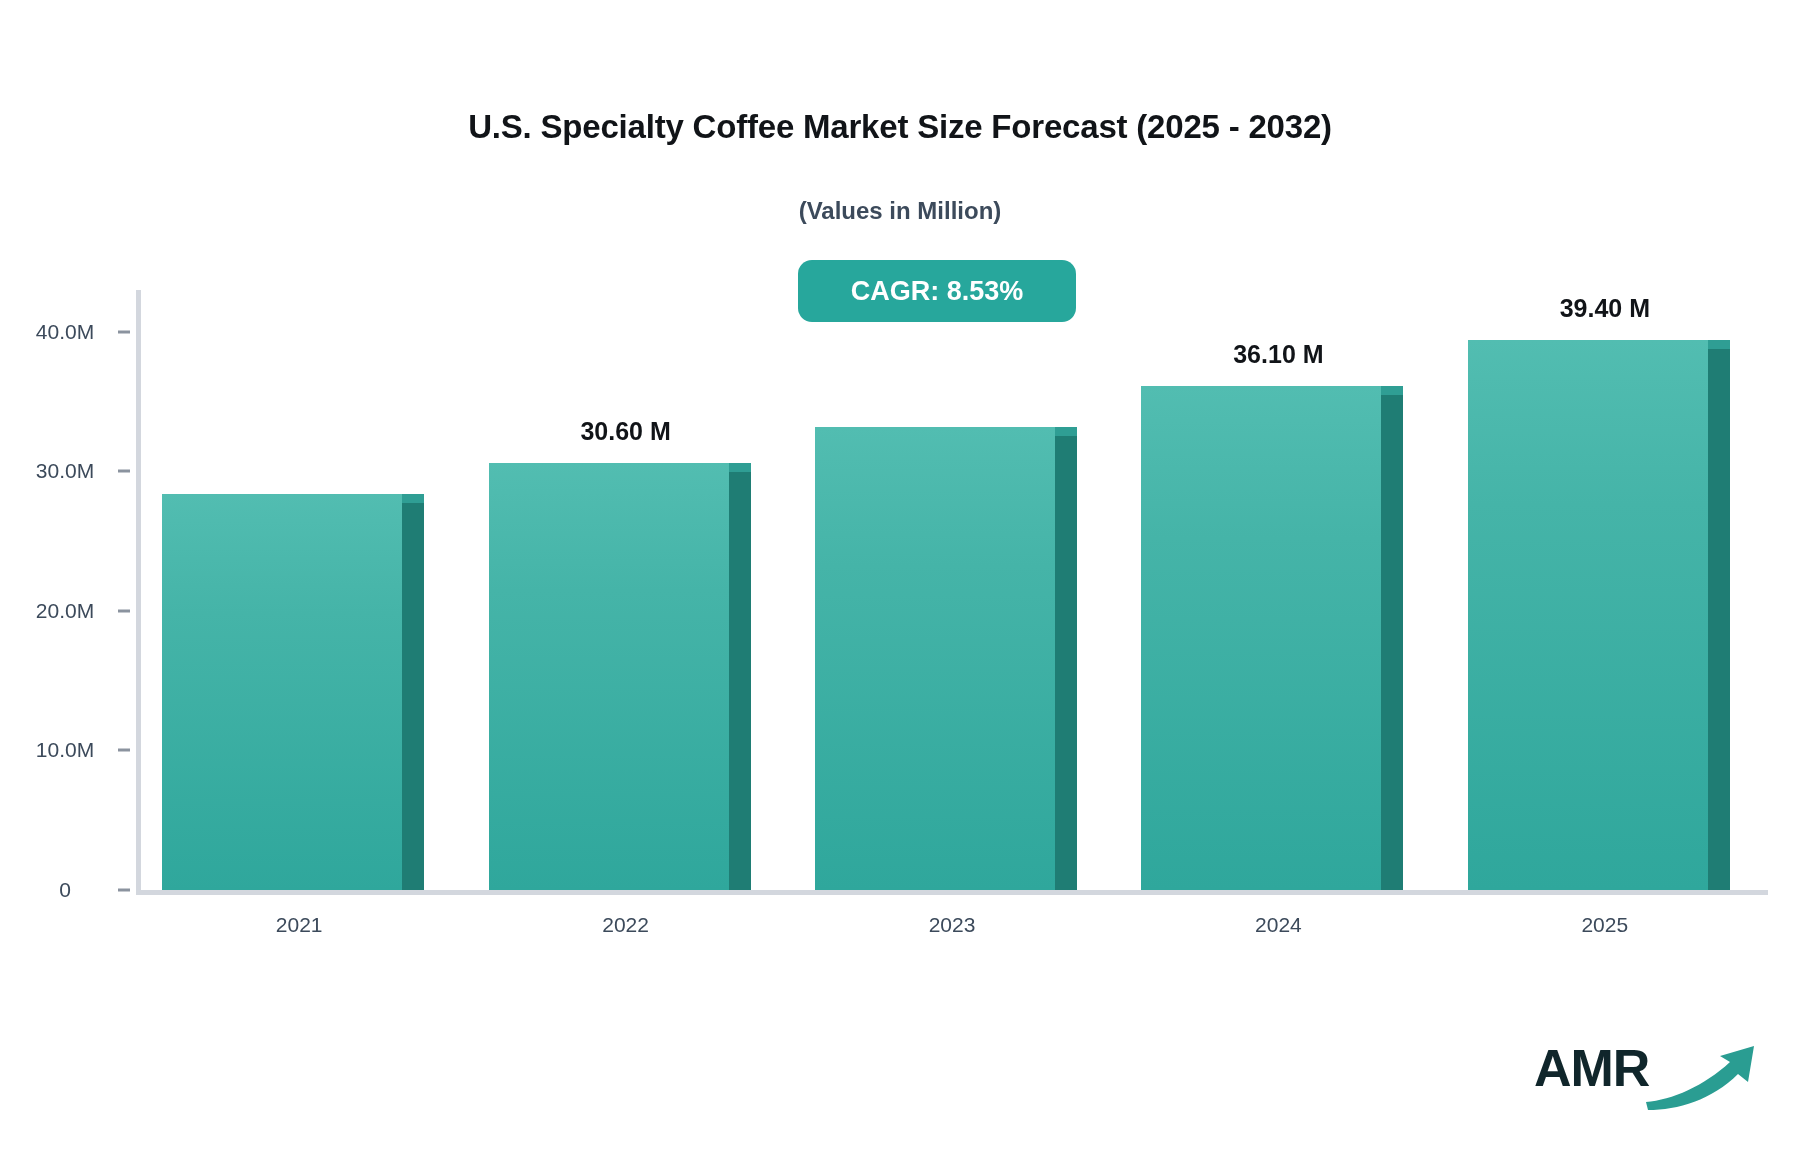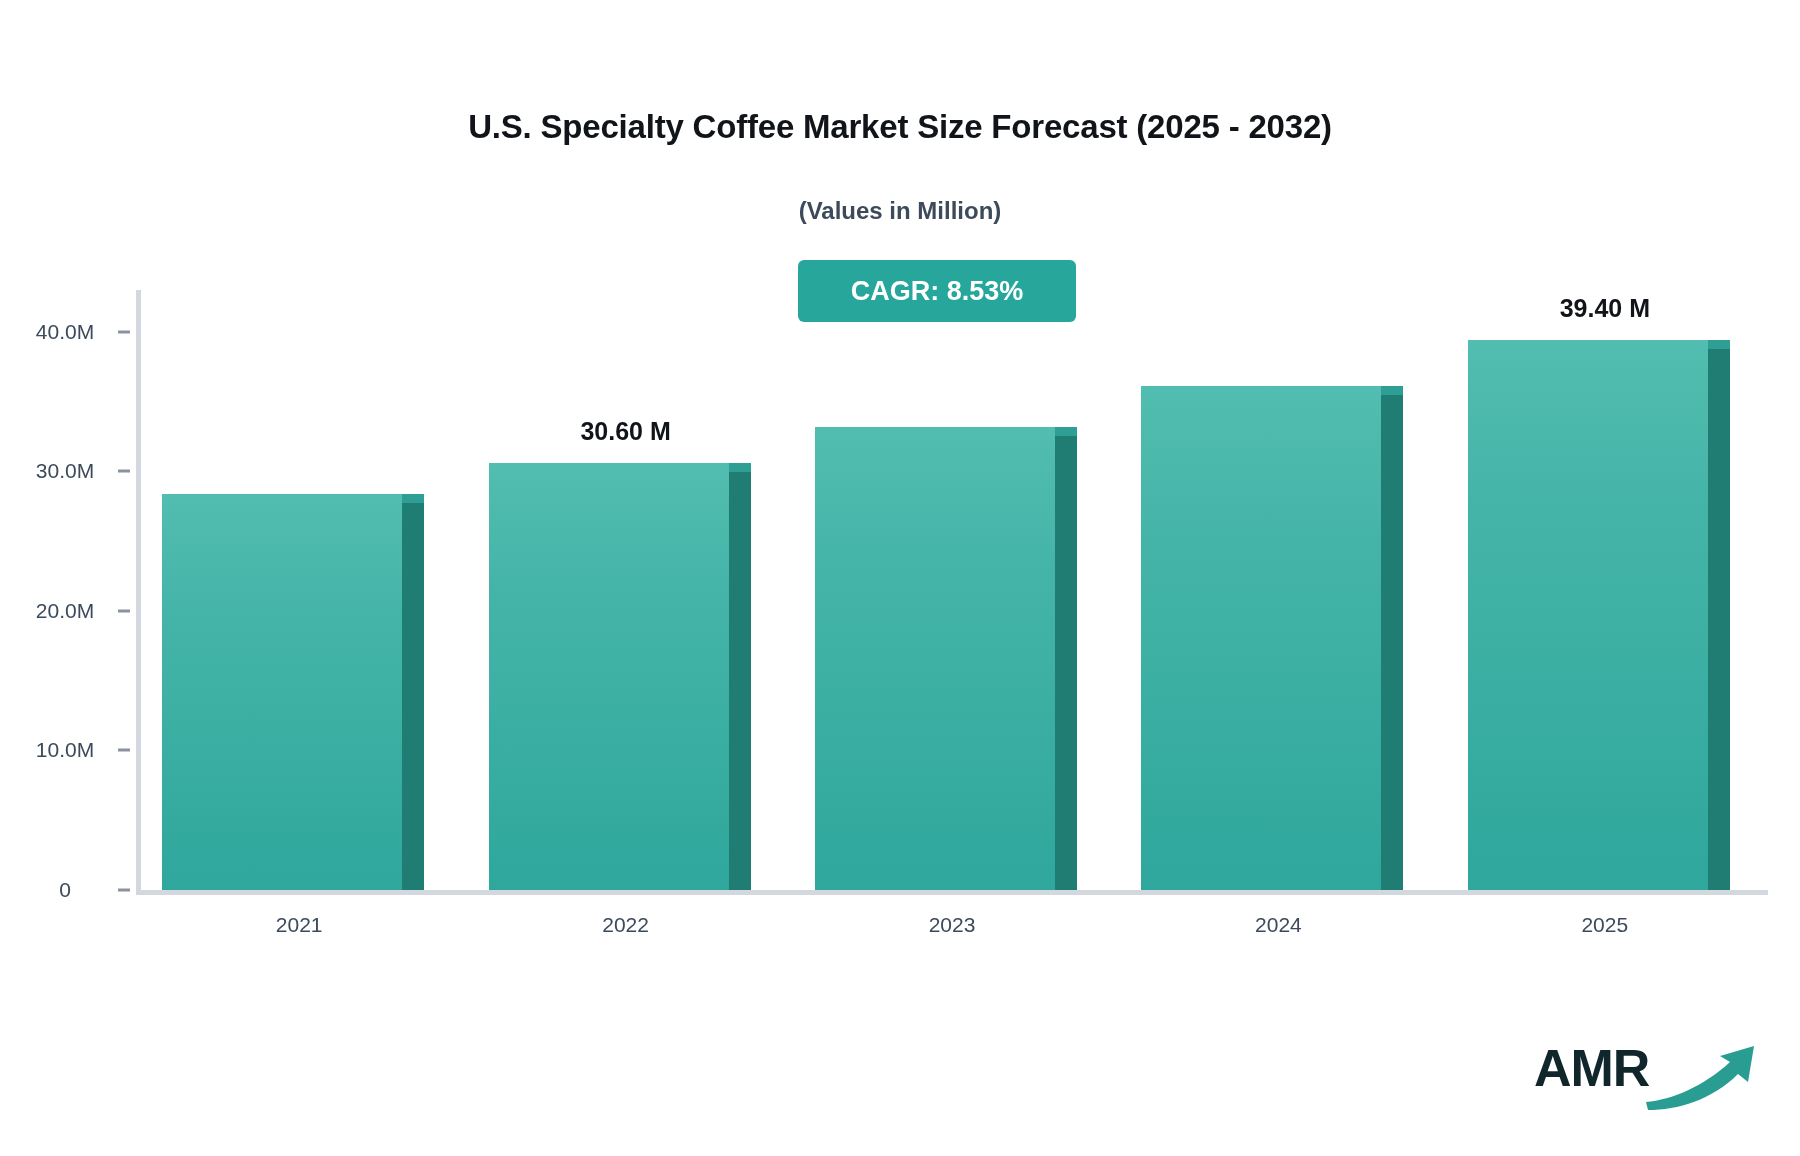--- a/index.html
+++ b/index.html
@@ -48,21 +48,21 @@
   }
 
   
   .cagr-badge {
     position: absolute;
     left: 798px;
     top: 260px;
     width: 278px;
     height: 62px;
     background: #27a79c;
-    border-radius: 6px;
+    border-radius: 14px;
     display: flex;
     align-items: center;
     justify-content: center;
     color: #ffffff;
     font-size: 27px;
     font-weight: bold;
     z-index: 40;
   }
 
   
@@ -238,14 +238,15 @@
     </div>
 
   <div class="logo">
     <div class="logo-text">AMR</div>
     <svg class="logo-arrow" viewBox="0 0 120 70">
       <path d="M4 60 C 30 58, 62 44, 88 20 L 78 14 L 112 4 L 106 40 L 96 32 C 70 58, 36 68, 6 68 Z" fill="#2a9d92"></path>
     </svg>
   </div>
 
     <div class="bar-label" style="left: 465.6px; top: 417.023px;">30.60 M</div>
+    <div class="bar-label" style="left: 1118.4px; top: 340.279px;">36.10 M</div>
     <div class="bar-label" style="left: 1444.8px; top: 294.233px;">39.40 M</div>
   </div>
 
 </body></html>

